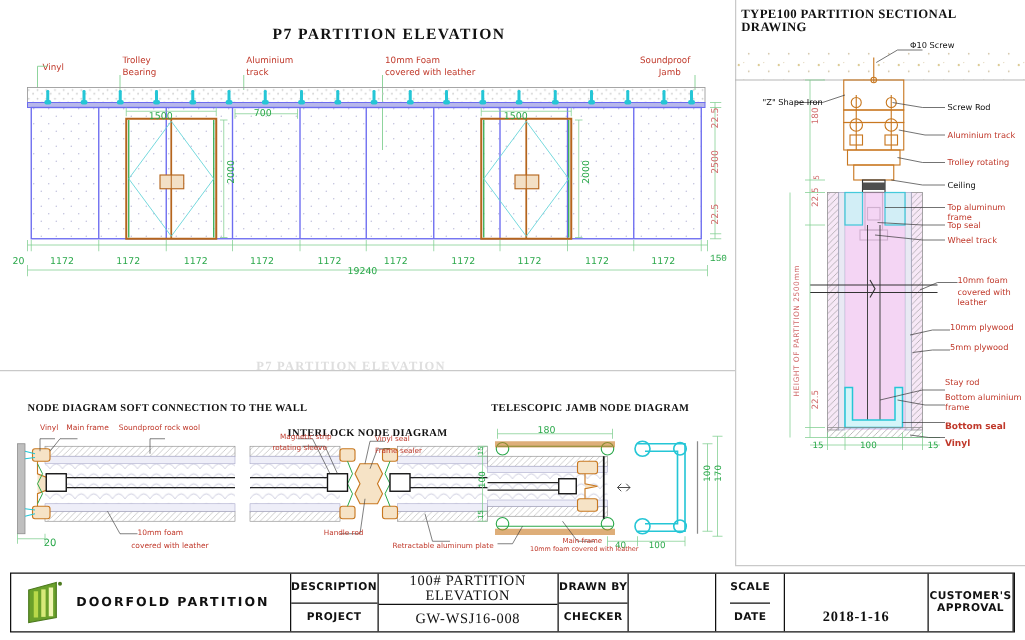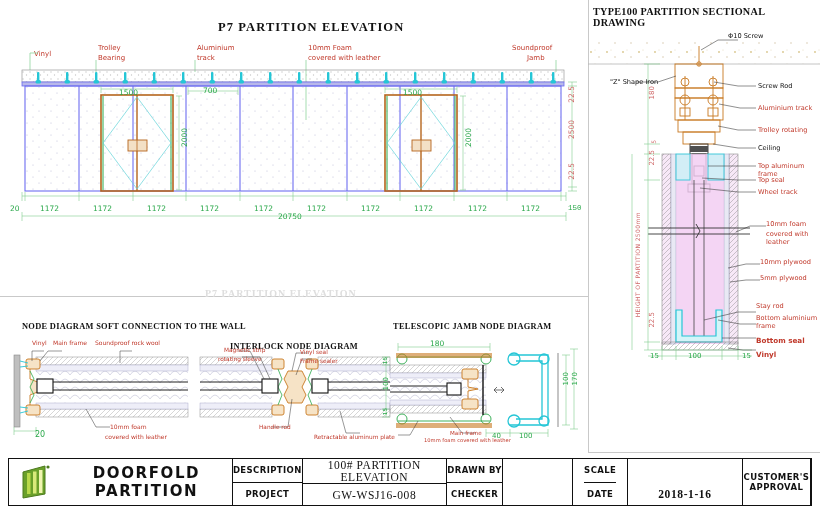--- a/index.html
+++ b/index.html
@@ -20,21 +20,21 @@
               border:1.6px solid #111;box-sizing:border-box;display:flex;background:#fff;}
   .tbcell{border-right:1.4px solid #111;box-sizing:border-box;display:flex;
           align-items:center;justify-content:center;text-align:center;}
   .tbstack{display:flex;flex-direction:column;}
   .tbrow{flex:1;display:flex;align-items:center;justify-content:center;
          border-bottom:1.4px solid #111;box-sizing:border-box;}
   .tbrow:last-child{border-bottom:none;}
   .tbhdr{font-family:"DejaVu Sans",sans-serif;font-size:8.5px;font-weight:700;letter-spacing:.4px;}
   .tbval{font-family:"Liberation Serif",serif;font-size:11.5px;letter-spacing:.6px;}
   .logo-wrap{display:flex;align-items:center;gap:8px;padding-left:10px;}
-  .brand{font-family:"DejaVu Sans",sans-serif;font-weight:700;font-size:15px;letter-spacing:1.6px;text-align:center;}
+  .brand{font-family:"DejaVu Sans",sans-serif;font-weight:700;font-size:10px;letter-spacing:1.6px;text-align:center;}
   svg{display:block;overflow:visible;}
 </style>
 </head>
 <body>
 
 <div class="canvas">
 
   <div class="sep" style="left:588px;top:0;width:1.2px;height:452px;"></div>
   <div class="sep" style="left:0;top:296px;width:588px;height:1.2px;"></div>
   <div class="sep" style="left:588px;top:452px;width:232px;height:1.2px;"></div>
@@ -229,21 +229,21 @@
   <div class="abs dimg" style="left:93px;top:204px;font-size:7.5px;">1172</div>
   <div class="abs dimg" style="left:147px;top:204px;font-size:7.5px;">1172</div>
   <div class="abs dimg" style="left:200px;top:204px;font-size:7.5px;">1172</div>
   <div class="abs dimg" style="left:254px;top:204px;font-size:7.5px;">1172</div>
   <div class="abs dimg" style="left:307px;top:204px;font-size:7.5px;">1172</div>
   <div class="abs dimg" style="left:361px;top:204px;font-size:7.5px;">1172</div>
   <div class="abs dimg" style="left:414px;top:204px;font-size:7.5px;">1172</div>
   <div class="abs dimg" style="left:468px;top:204px;font-size:7.5px;">1172</div>
   <div class="abs dimg" style="left:521px;top:204px;font-size:7.5px;">1172</div>
   <div class="abs dimg" style="left:568px;top:204px;font-size:7.5px;font-family:Liberation Mono, monospace;">150</div>
-  <div class="abs dimg" style="left:278px;top:212px;font-size:7.5px;">20750</div>
+  <div class="abs dimg" style="left:278px;top:212px;font-size:7.5px;">19240</div>
 
   <div class="abs ttl" style="left:593px;top:6px;font-size:10.2px;letter-spacing:0.3px;">TYPE100 PARTITION SECTIONAL DRAWING</div>
 
   <svg class="abs" style="left:588px;top:20px;" width="232" height="432">
     <defs>
       <pattern id="concrete" width="16" height="14" patternUnits="userSpaceOnUse">
         <circle cx="3" cy="4" r="0.9" fill="#d8c58a"></circle>
         <circle cx="11" cy="9" r="0.7" fill="#cfc0a0"></circle>
         <circle cx="7" cy="2" r="0.5" fill="#ddd0b0"></circle>
       </pattern>

